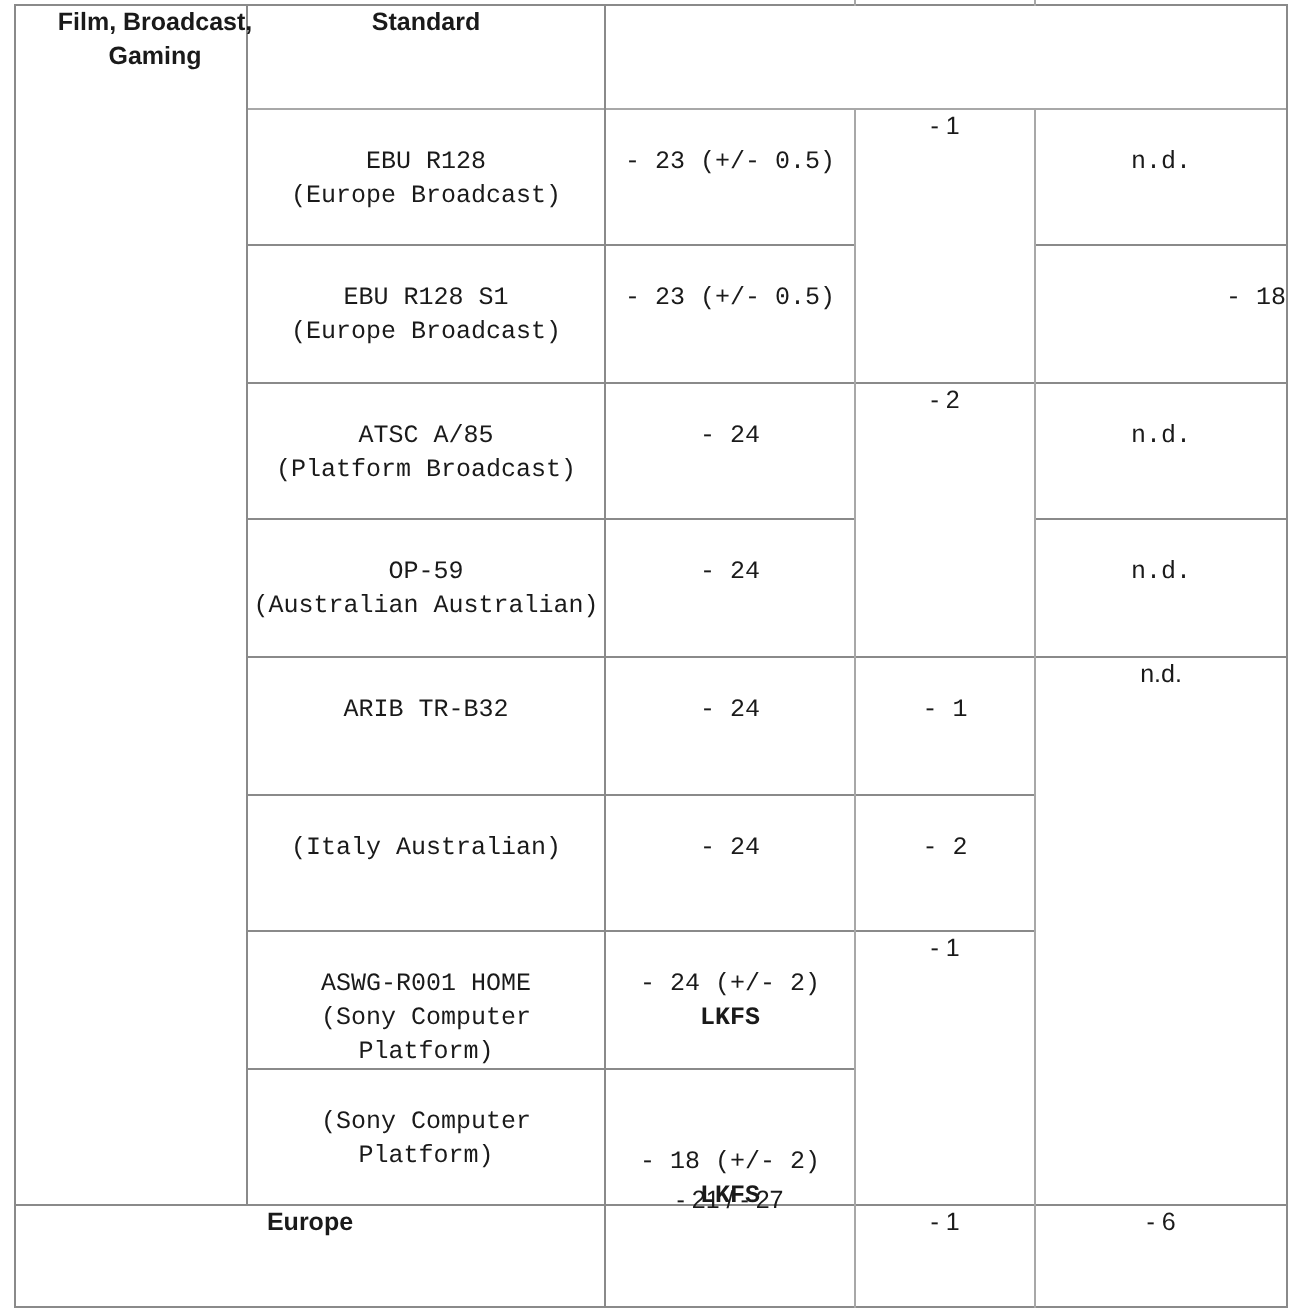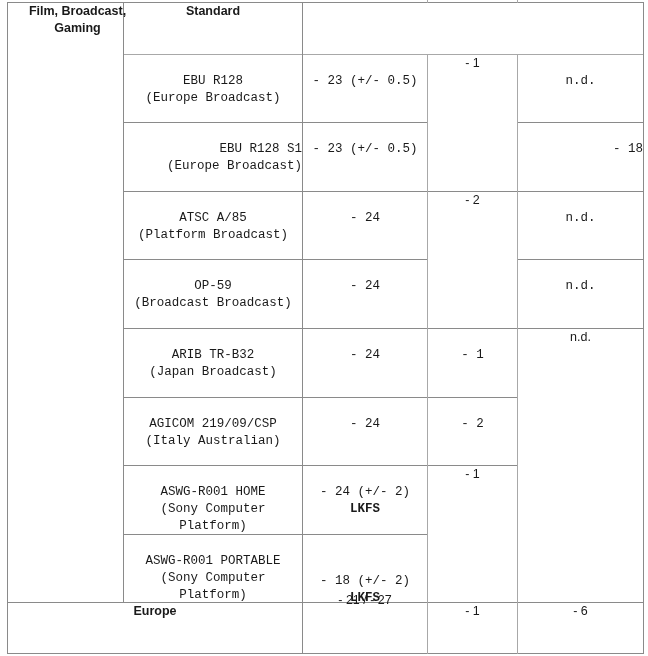--- a/index.html
+++ b/index.html
@@ -46,46 +46,43 @@
 </div>
 
 <div class="cell mid b" style="left:124px;top:3px;width:178px;height:51px;">
   <span>Standard</span>
 </div>
 
 <div class="cell top" style="left:124px;top:55px;width:178px;height:67px;">
   <span>EBU R128</span>
   <span>(Europe Broadcast)</span>
 </div>
-<div class="cell top" style="left:124px;top:123px;width:178px;height:68px;align-items:flex-end;">
+<div class="cell top" style="left:124px;top:123px;width:178px;height:68px;">
   <span>EBU R128 S1</span>
   <span>(Europe Broadcast)</span>
 </div>
 <div class="cell top" style="left:124px;top:192px;width:178px;height:67px;">
   <span>ATSC A/85</span>
   <span>(Platform Broadcast)</span>
 </div>
 <div class="cell top" style="left:124px;top:260px;width:178px;height:68px;">
   <span>OP-59</span>
-  <span>(Broadcast Broadcast)</span>
+  <span>(Australian Australian)</span>
 </div>
 <div class="cell top" style="left:124px;top:329px;width:178px;height:68px;">
   <span>ARIB TR-B32</span>
-  <span>(Japan Broadcast)</span>
 </div>
 <div class="cell top" style="left:124px;top:398px;width:178px;height:67px;">
-  <span>AGICOM 219/09/CSP</span>
   <span>(Italy Australian)</span>
 </div>
 <div class="cell top" style="left:124px;top:466px;width:178px;height:68px;align-items:center;">
   <span>ASWG-R001 HOME</span>
   <span>(Sony Computer Platform)</span>
 </div>
 <div class="cell top" style="left:124px;top:535px;width:178px;height:67px;">
-  <span>ASWG-R001 PORTABLE</span>
   <span>(Sony Computer Platform)</span>
 </div>
 
 <div class="cell top" style="left:303px;top:55px;width:124px;height:67px;">
   <span>- 23 (+/- 0.5)</span>
 </div>
 <div class="cell top" style="left:303px;top:123px;width:124px;height:68px;">
   <span>- 23 (+/- 0.5)</span>
 </div>
 <div class="cell top" style="left:303px;top:192px;width:124px;height:67px;">

